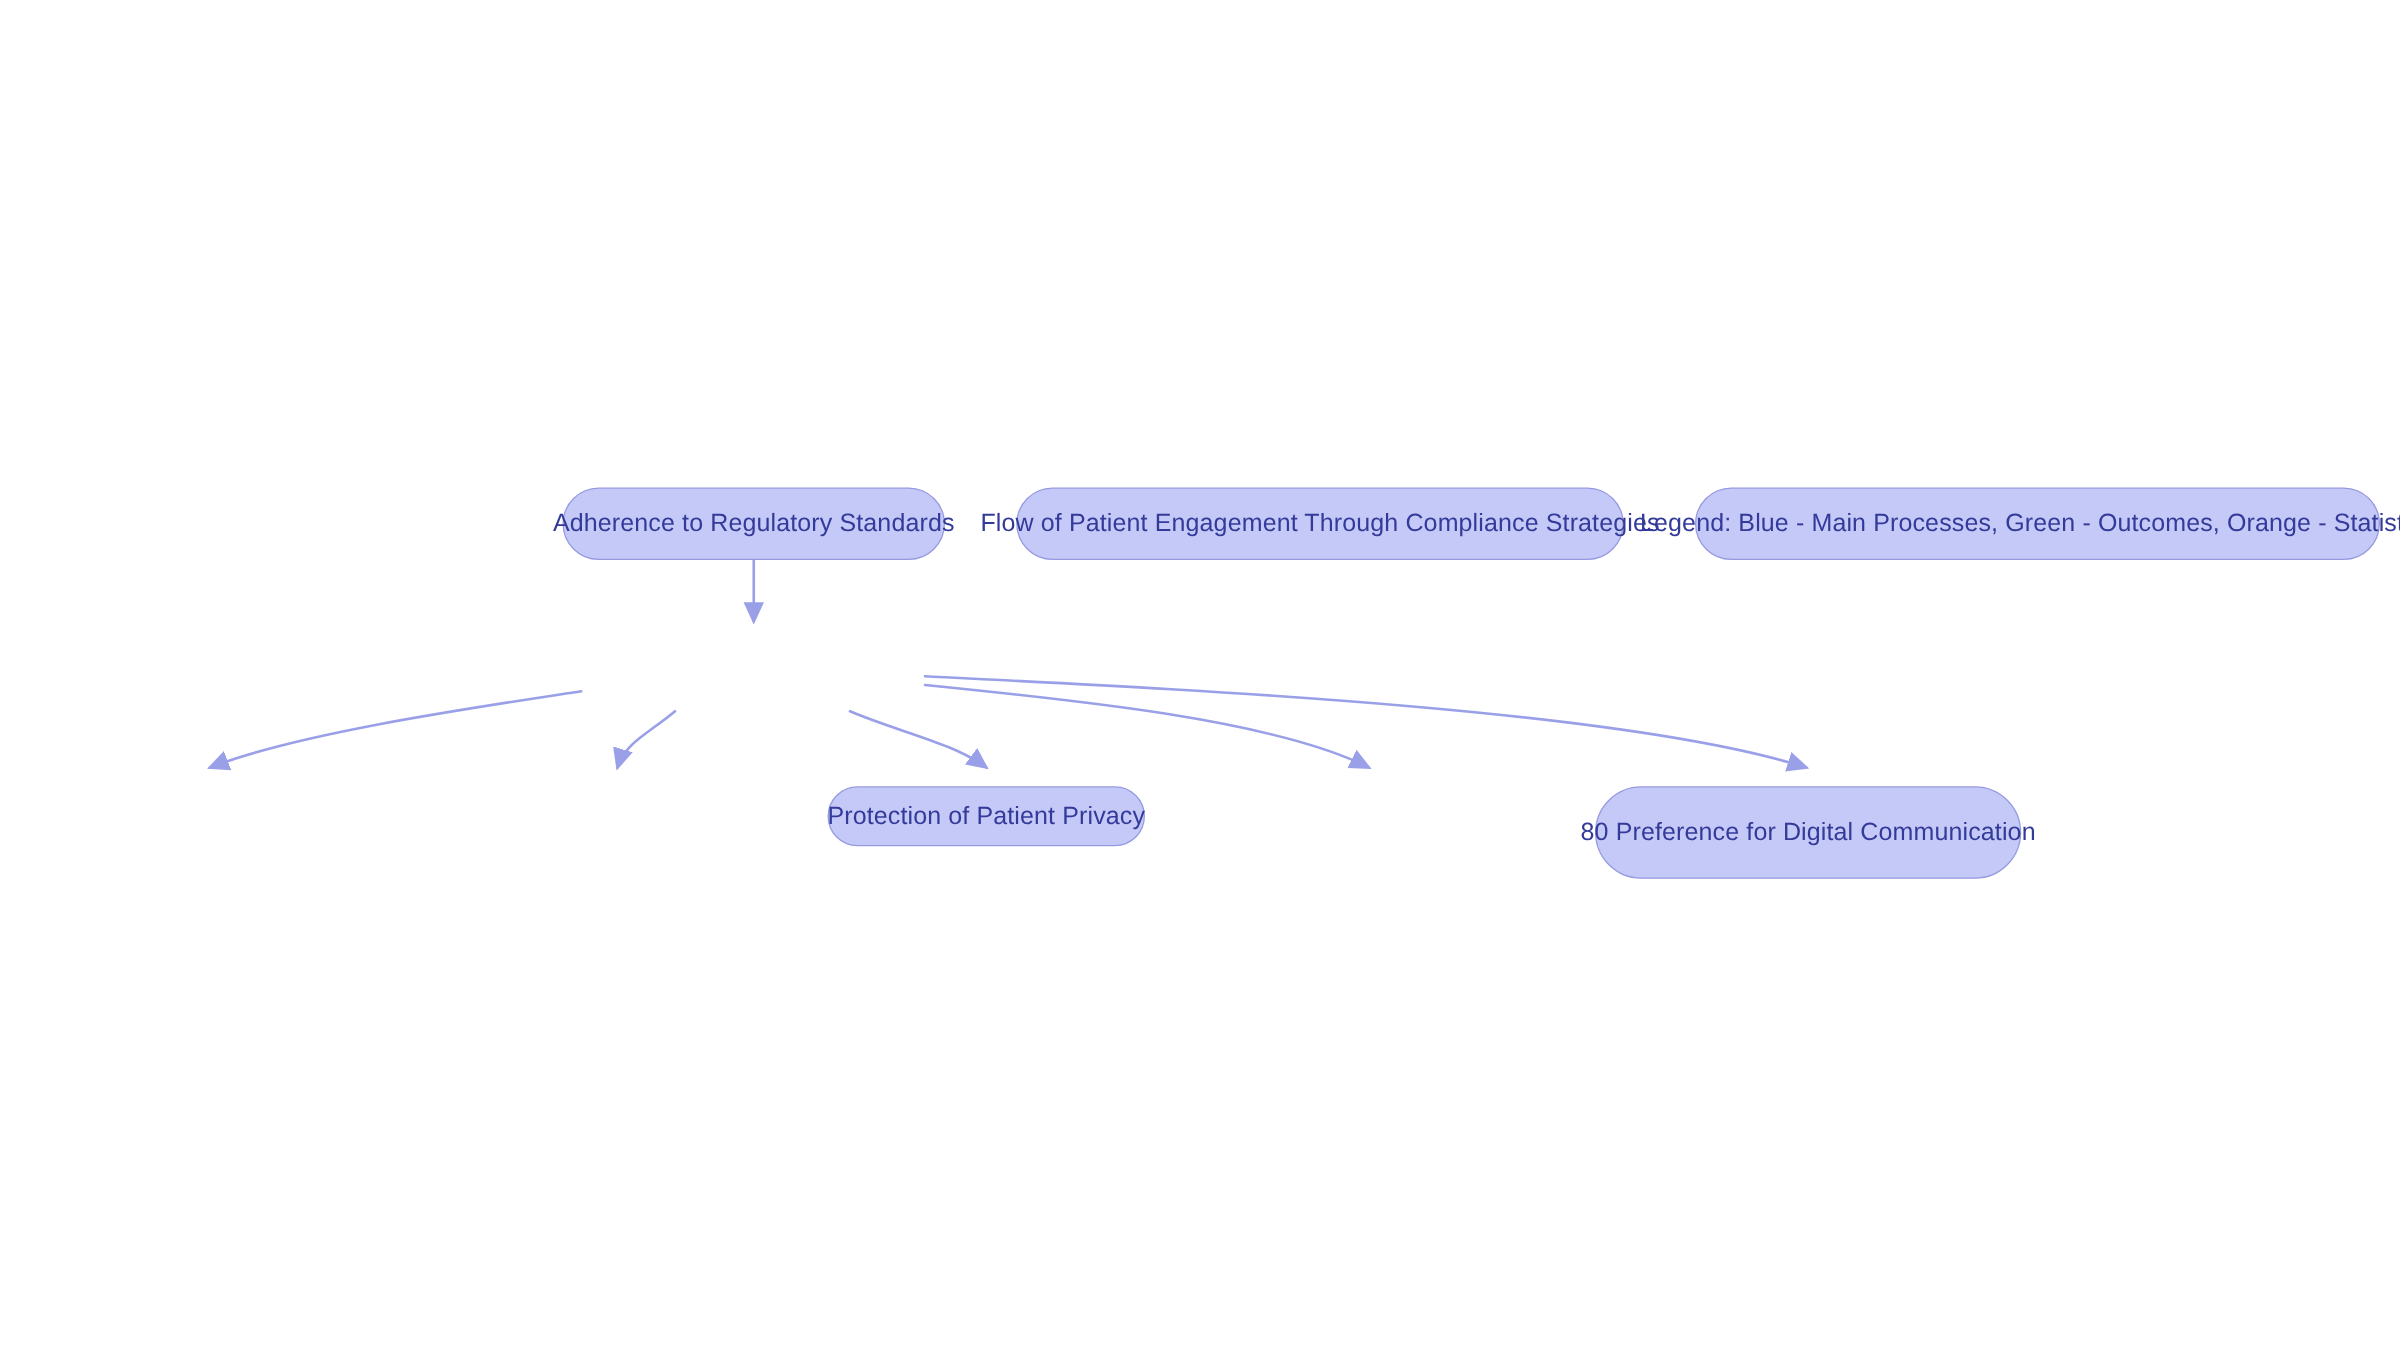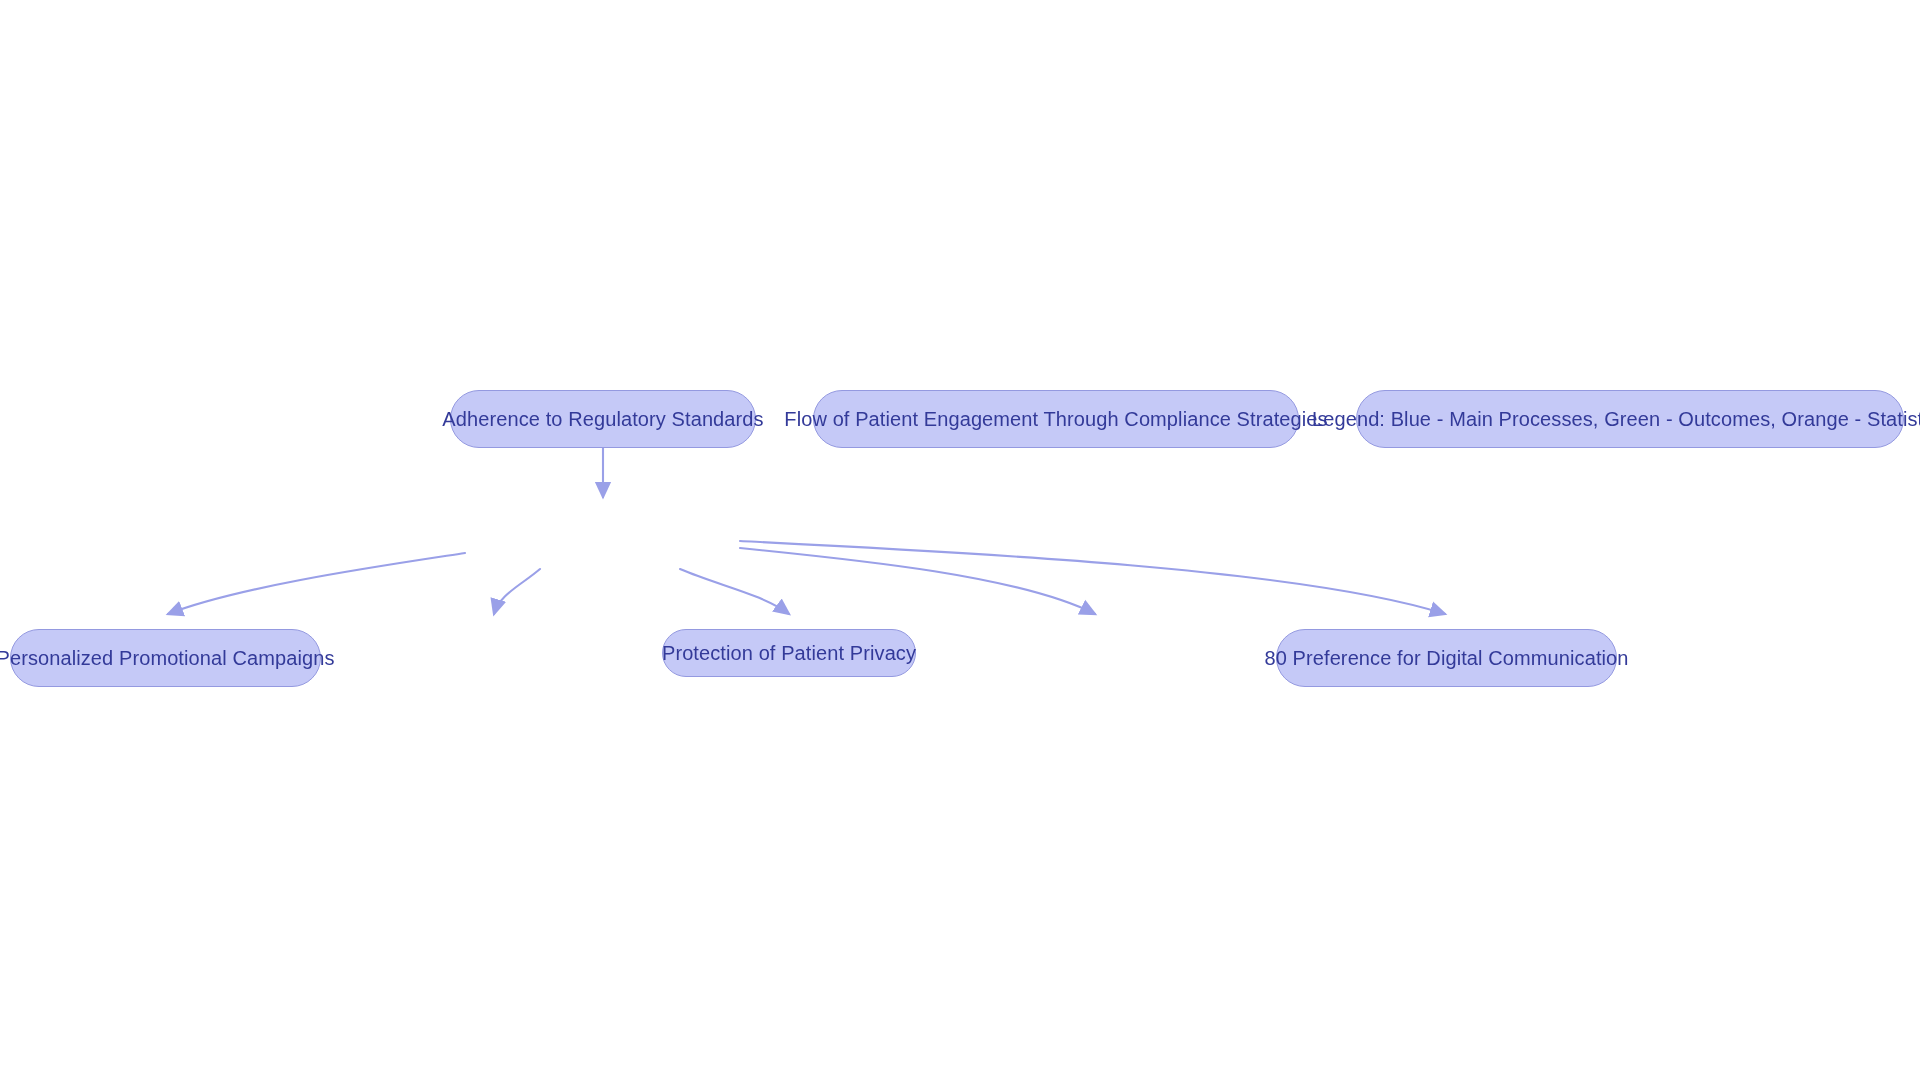--- a/index.html
+++ b/index.html
@@ -84,27 +84,24 @@
 
   <div class="node" style="left:813px; top:390px; width:486px; height:58px;">
     <span class="node-label">Flow of Patient Engagement Through Compliance Strategies</span>
   </div>
 
   <div class="node" style="left:1356px; top:390px; width:548px; height:58px;">
     <span class="node-label">Legend: Blue - Main Processes, Green - Outcomes, Orange - Statistics</span>
   </div>
 
 
-  <div class="node" style="left:10px; top:629px; width:311px; height:58px;">
-    <span class="node-label">Personalized Promotional Campaigns</span>
-  </div>
 
 
   <div class="node" style="left:662px; top:629px; width:254px; height:48px;">
     <span class="node-label">Protection of Patient Privacy</span>
   </div>
 
 
-  <div class="node" style="left:1276px; top:629px; width:341px; height:58px;">
+  <div class="node" style="left:1276px; top:629px; width:341px; height:74px;">
     <span class="node-label">80 Preference for Digital Communication</span>
   </div>
 
 </div>
 
 </body></html>

